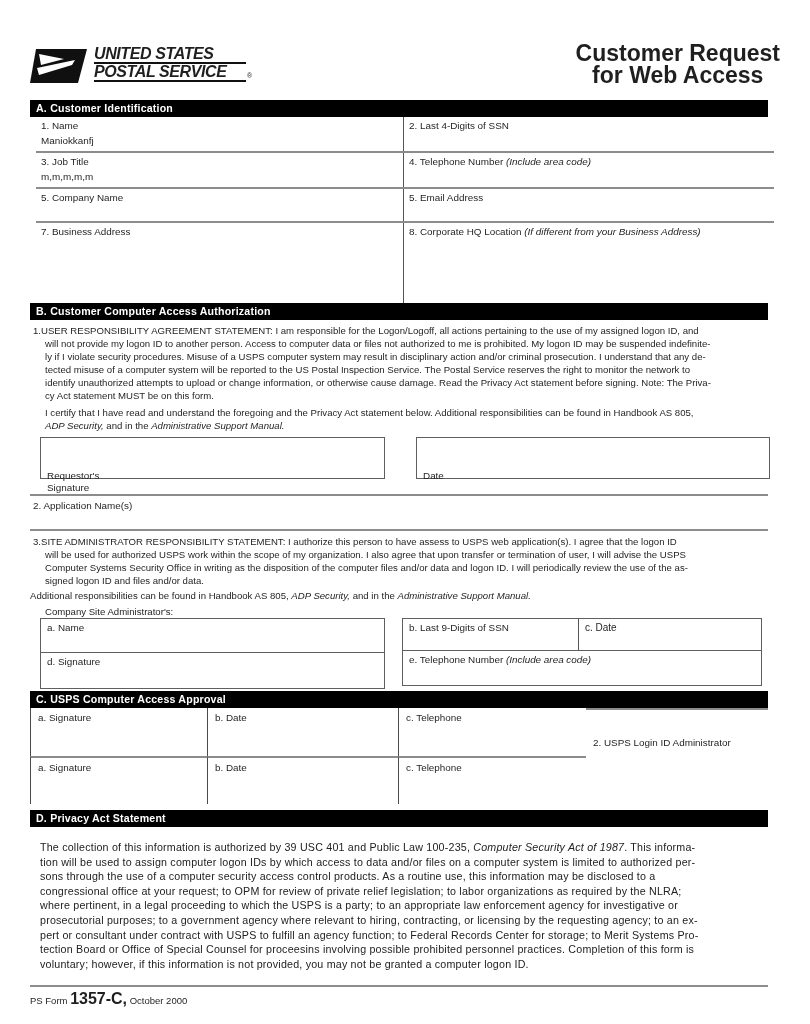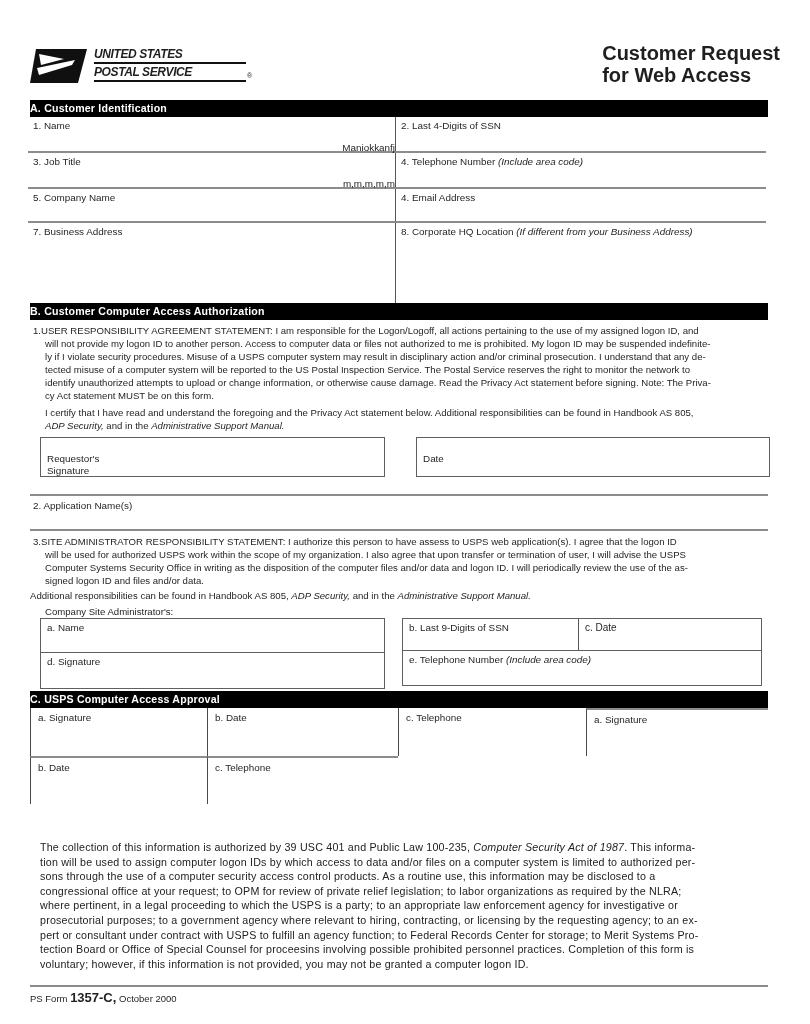--- a/index.html
+++ b/index.html
@@ -4,47 +4,47 @@
 <style>
   html,body{margin:0;padding:0;background:#e8e8e8;}
   .page{position:relative;width:810px;height:1024px;background:#ffffff;
         font-family:"Liberation Sans",sans-serif;color:#1f1f1f;overflow:hidden;margin:0 auto;}
   .abs{position:absolute;}
 
   
   .logo{left:30px;top:46px;width:230px;height:42px;}
   .eagle{position:absolute;left:0;top:2px;}
   .wordmark{position:absolute;left:64px;top:0;width:152px;}
-  .wm-line{font-style:italic;font-weight:bold;font-size:12px;line-height:16px;
+  .wm-line{font-style:italic;font-weight:bold;font-size:16px;line-height:16px;
            letter-spacing:-0.4px;border-bottom:2px solid #111;white-space:nowrap;}
   .wm-reg{position:absolute;left:153px;top:26px;font-size:7px;font-style:normal;}
-  .doc-title{right:30px;top:43px;text-align:left;font-weight:bold;font-size:20px;line-height:21.5px;}
+  .doc-title{right:30px;top:43px;text-align:center;font-weight:bold;font-size:23px;line-height:21.5px;}
 
   
   .secbar{left:30px;width:738px;height:17px;background:#000;color:#fff;
-          font-weight:bold;font-size:10.6px;line-height:17px;
+          font-weight:bold;font-size:10.6px;line-height:17px;padding-left:6px;
           box-sizing:border-box;letter-spacing:0.2px;}
 
   
-  .atable{left:28px;top:117px;width:738px;height:183px;}
+  .atable{left:36px;top:117px;width:738px;height:183px;}
   .arow{display:grid;grid-template-columns:367px 371px;}
   .arow + .arow{border-top:2px solid #8c8c8c;}
   .acell{padding:3px 0 0 5px;box-sizing:border-box;font-size:9.9px;line-height:12px;}
   .acell.r{border-left:1px solid #555;}
   .h34{height:34px;} .h32{height:32px;} .h83{height:83px;}
-  .fval{margin-top:10px;font-size:9.9px;text-align:right;}
+  .fval{margin-top:3px;font-size:9.9px;}
 
   
   .para{font-size:9.6px;line-height:13px;white-space:pre-line;}
   .hang{padding-left:12px;text-indent:-12px;}
   .it{font-style:italic;}
 
   
   .box{border:1.5px solid #5f5f5f;box-sizing:border-box;font-size:9.9px;line-height:12px;
-       padding:3px 6px;white-space:pre-line;background:#fff;}
+       padding:20px 6px;white-space:pre-line;background:#fff;}
   .hr{left:30px;width:738px;height:2px;background:#8c8c8c;}
 
   
   .adm-l{left:40px;top:618px;width:345px;border:1.5px solid #5f5f5f;box-sizing:border-box;}
   .adm-l .cell{height:33px;padding:3px 6px;box-sizing:border-box;font-size:9.9px;}
   .adm-l .cell+.cell{height:36px;border-top:1.5px solid #5f5f5f;}
   .adm-r{left:402px;top:618px;width:360px;border:1.5px solid #5f5f5f;box-sizing:border-box;}
   .adm-r .row1{display:flex;height:31px;}
   .adm-r .row1 .b{width:176px;border-right:1px solid #555;box-sizing:border-box;padding:3px 6px;font-size:9.9px;}
   .adm-r .row1 .c{flex:1;padding:3px 6px;font-size:10px;}
@@ -58,21 +58,21 @@
   .ccell.ht{border-top:2px solid #8c8c8c;}
   .role1{padding-top:12px;width:150px;text-indent:-10px;padding-left:17px;}
   .role2{padding-top:27px;white-space:nowrap;}
 
   
   .dpara{left:40px;top:840px;width:708px;font-size:10.7px;line-height:14.6px;
          letter-spacing:0.2px;white-space:pre-line;color:#222;}
 
   
   .footer{left:30px;top:990px;font-size:9.5px;}
-  .footer .num{font-weight:bold;font-size:13px;}
+  .footer .num{font-weight:bold;font-size:16px;}
 </style>
 </head>
 <body>
 
 <div class="page">
 
   <div class="abs logo">
     <svg class="eagle" width="58" height="36" viewBox="0 0 58 36" aria-hidden="true">
       <polygon points="6,1 57,1 48,35 0,35" fill="#101010"></polygon>
       <polygon points="9,6 34,11 11,17" fill="#ffffff"></polygon>
@@ -107,21 +107,21 @@
       </div>
       <div class="acell r h34">
         <div><span>4. Telephone Number </span><span class="it">(Include area code)</span></div>
       </div>
     </div>
     <div class="arow">
       <div class="acell h32">
         <div>5. Company Name</div>
       </div>
       <div class="acell r h32">
-        <div>4. Email Address</div>
+        <div>5. Email Address</div>
       </div>
     </div>
     <div class="arow">
       <div class="acell h83">
         <div>7. Business Address</div>
       </div>
       <div class="acell r h83">
         <div><span>8. Corporate HQ Location </span><span class="it">(If different from your Business Address)</span></div>
       </div>
     </div>
@@ -184,31 +184,33 @@
   <div class="abs ctable">
     <div class="ccell vl">
       <span>a. Signature</span>
     </div>
     <div class="ccell vl">
       <span>b. Date</span>
     </div>
     <div class="ccell vl">
       <span>c. Telephone</span>
     </div>
+    <div class="ccell ht role2">2. USPS Login ID Administrator</div>
     <div class="ccell vl ht">
       <span>a. Signature</span>
     </div>
     <div class="ccell vl ht">
       <span>b. Date</span>
     </div>
     <div class="ccell vl ht">
       <span>c. Telephone</span>
     </div>
   </div>
 
+  <div class="abs secbar" style="top:810px">D. Privacy Act Statement</div>
   <div class="abs dpara"><span>The collection of this information is authorized by 39 USC 401 and Public Law 100-235, </span><span class="it">Computer Security Act of 1987</span><span>. This informa-
 tion will be used to assign computer logon IDs by which access to data and/or files on a computer system is limited to authorized per-
 sons through the use of a computer security access control products. As a routine use, this information may be disclosed to a
 congressional office at your request; to OPM for review of private relief legislation; to labor organizations as required by the NLRA;
 where pertinent, in a legal proceeding to which the USPS is a party; to an appropriate law enforcement agency for investigative or
 prosecutorial purposes; to a government agency where relevant to hiring, contracting, or licensing by the requesting agency; to an ex-
 pert or consultant under contract with USPS to fulfill an agency function; to Federal Records Center for storage; to Merit Systems Pro-
 tection Board or Office of Special Counsel for proceesins involving possible prohibited personnel practices. Completion of this form is
 voluntary; however, if this information is not provided, you may not be granted a computer logon ID.</span></div>
 

